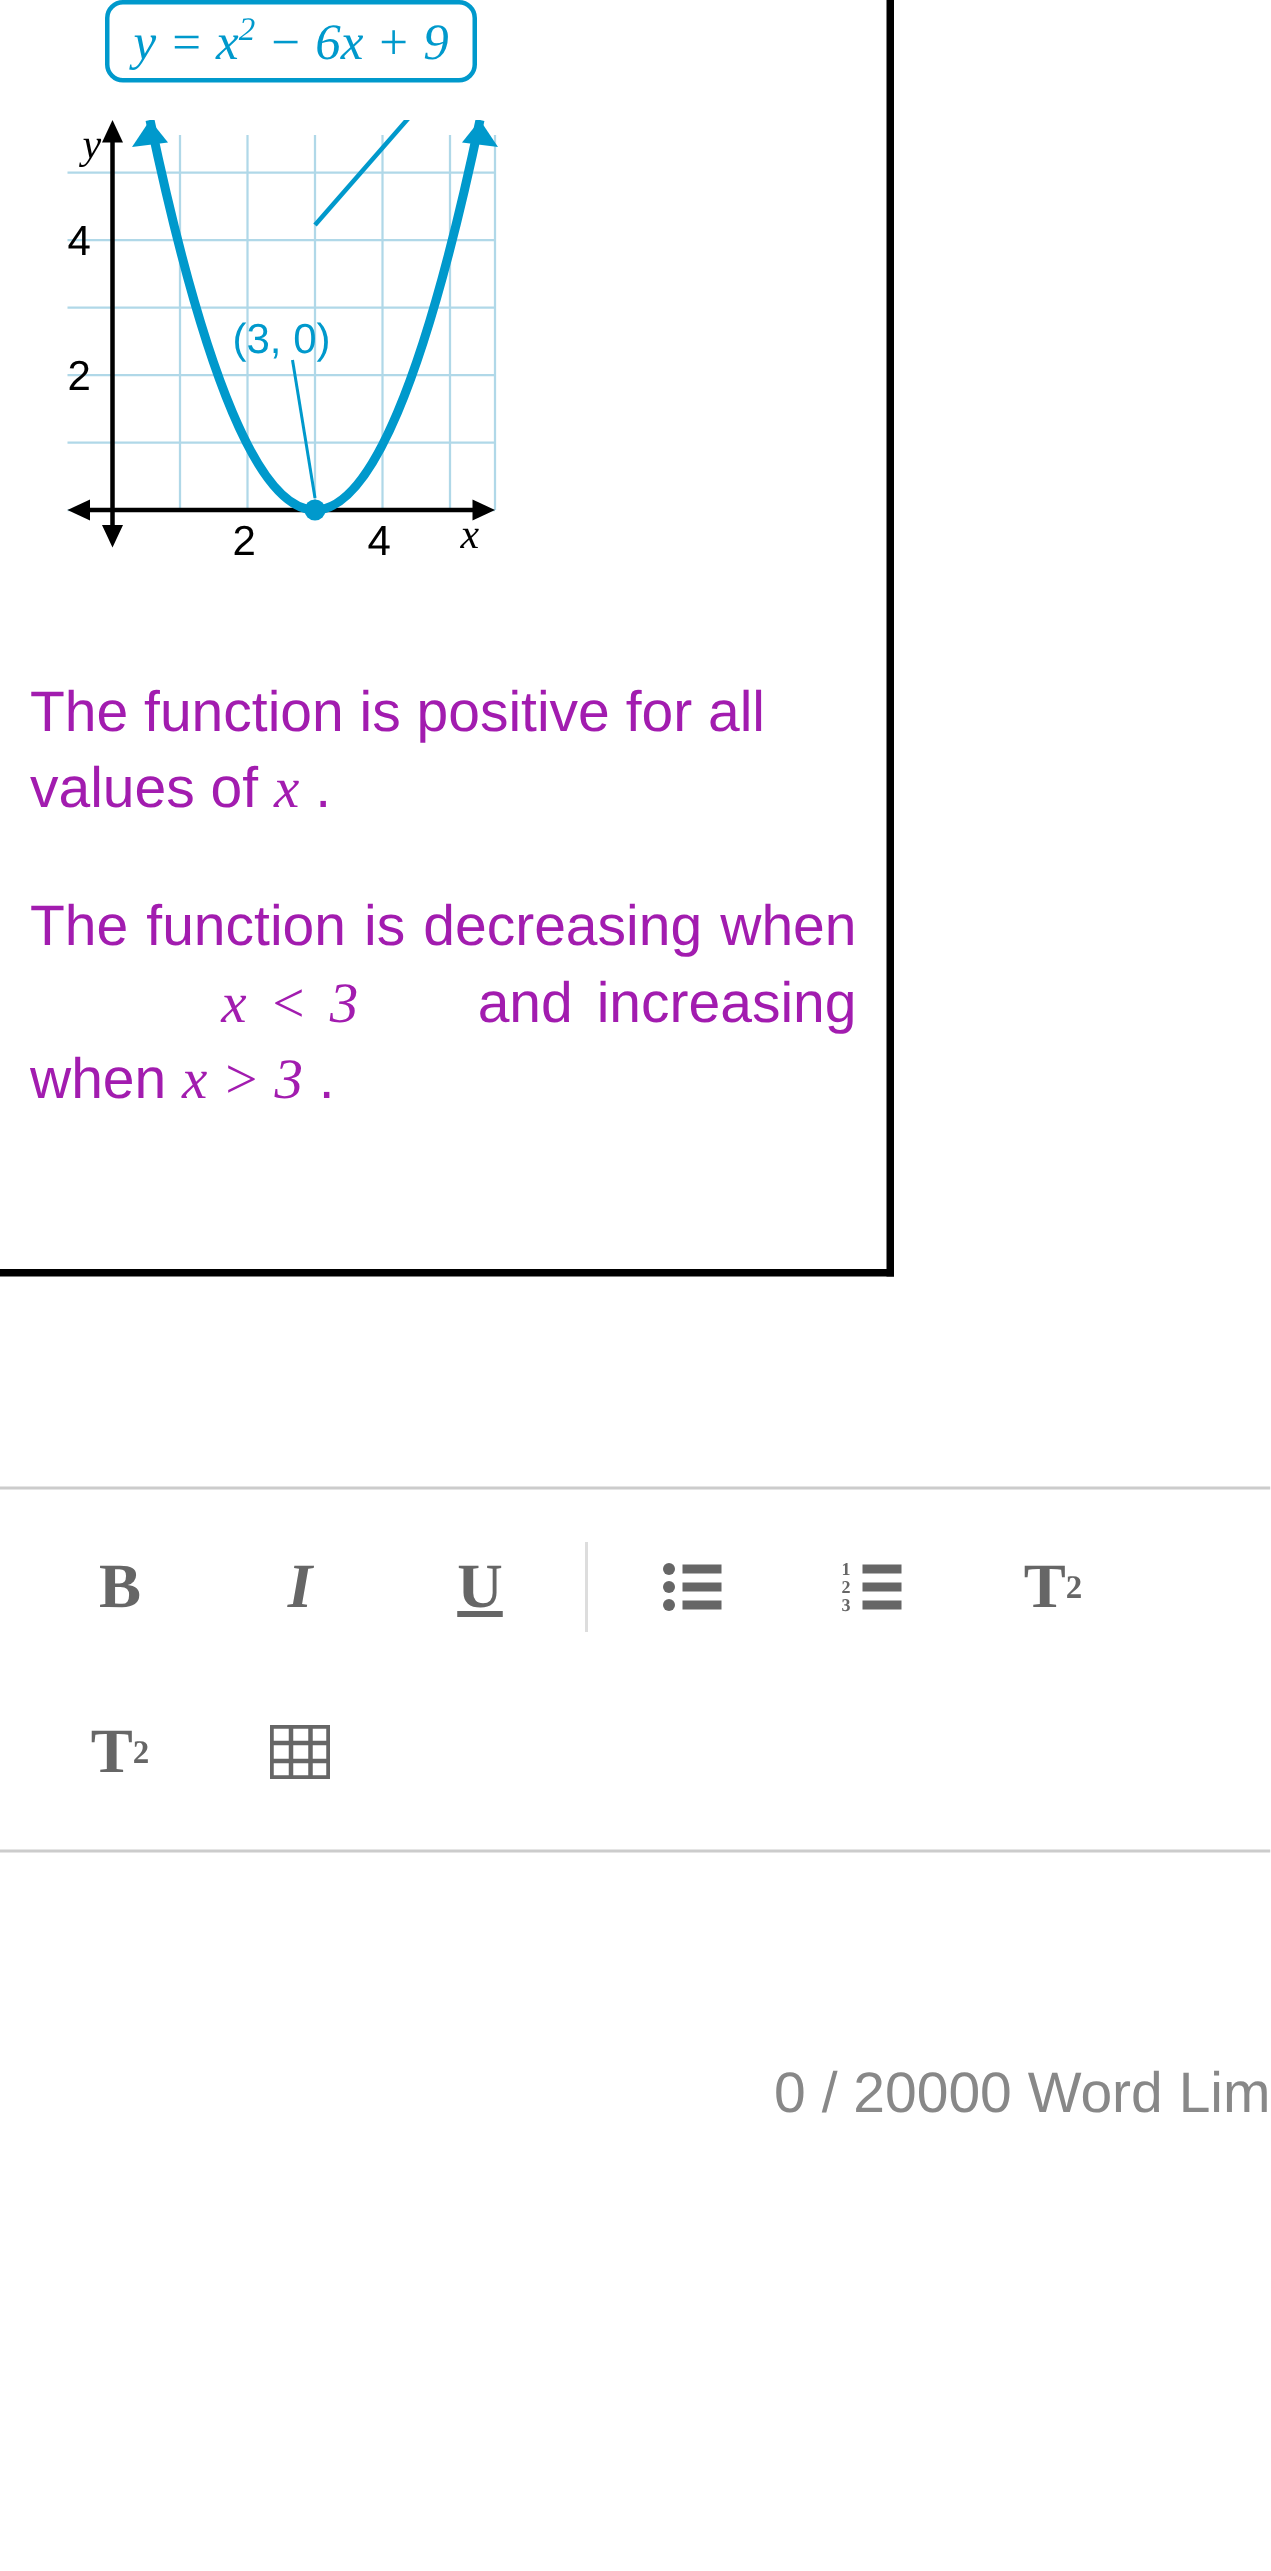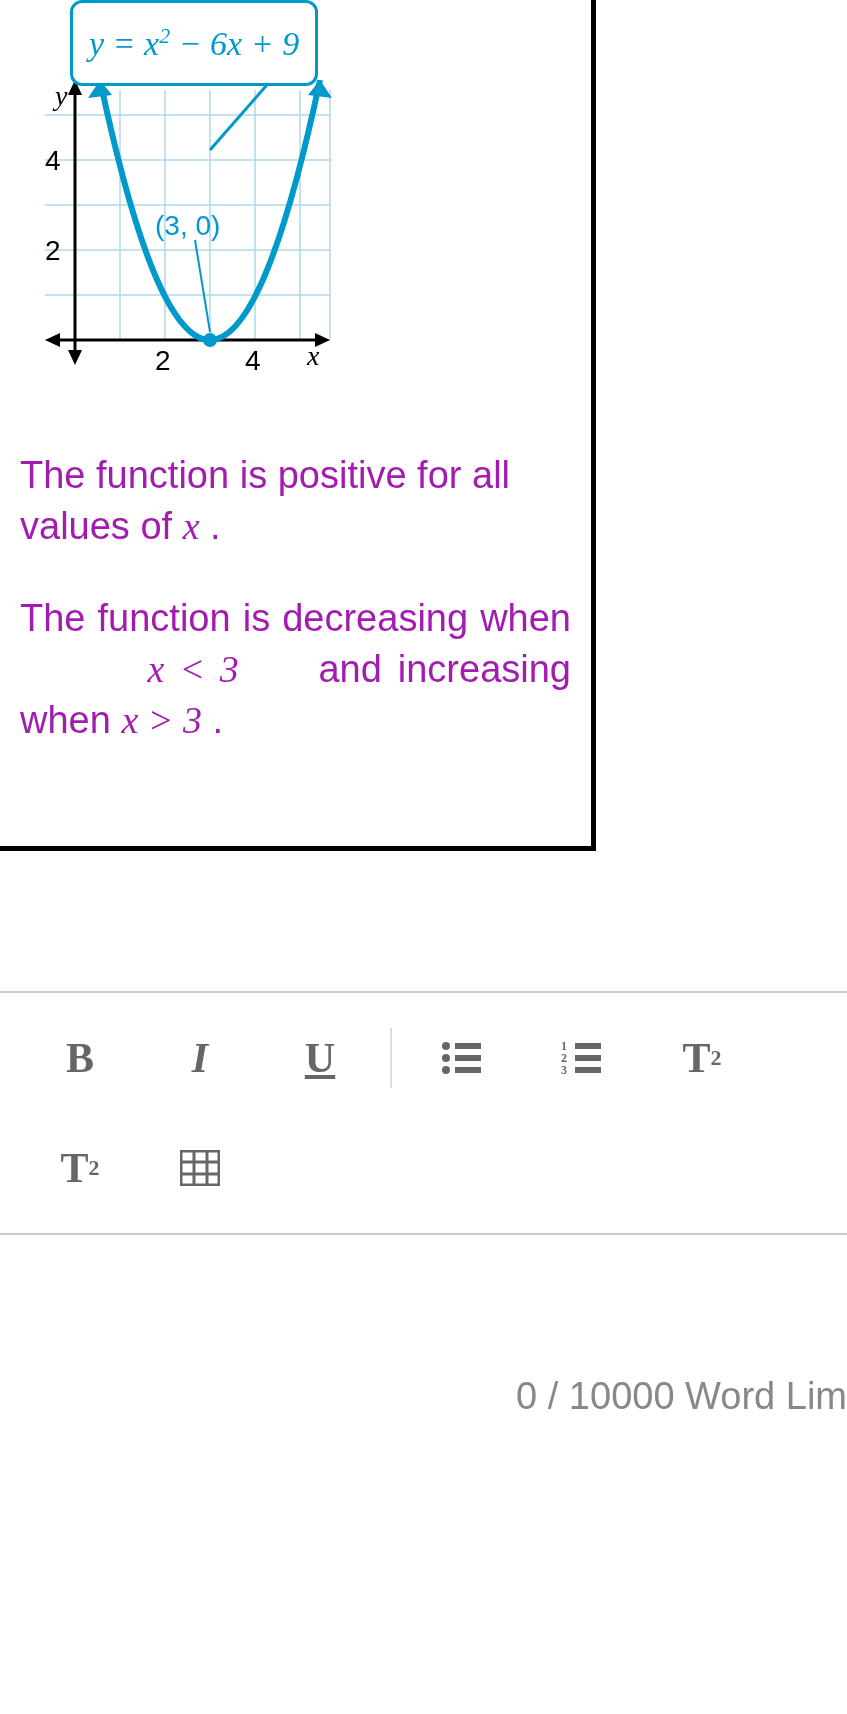--- a/index.html
+++ b/index.html
@@ -23,21 +23,21 @@
       width: 330px;
       height: 390px;
       margin-bottom: 60px;
     }
     .equation-callout {
       position: absolute;
       top: 0;
       left: 50px;
       border: 3px solid #0099cc;
       border-radius: 12px;
-      padding: 20px 16px;
+      padding: 4px 16px;
       font-size: 34px;
       color: #0099cc;
       font-style: italic;
       background: #fff;
       z-index: 10;
       font-family: 'Times New Roman', serif;
     }
     .equation-callout sup {
       font-size: 22px;
       vertical-align: super;
@@ -207,13 +207,13 @@
         <rect x="1" y="1" width="38" height="34" fill="none" stroke="#666" stroke-width="3"></rect>
         <line x1="1" y1="12" x2="39" y2="12" stroke="#666" stroke-width="3"></line>
         <line x1="1" y1="24" x2="39" y2="24" stroke="#666" stroke-width="3"></line>
         <line x1="14" y1="1" x2="14" y2="35" stroke="#666" stroke-width="3"></line>
         <line x1="27" y1="1" x2="27" y2="35" stroke="#666" stroke-width="3"></line>
       </svg>
     </div>
   </div>
 </div>
 
-<div class="word-limit">0 / 10000 Word Lim</div>
+<div class="word-limit">0 / 20000 Word Lim</div>
 
 </body></html>

